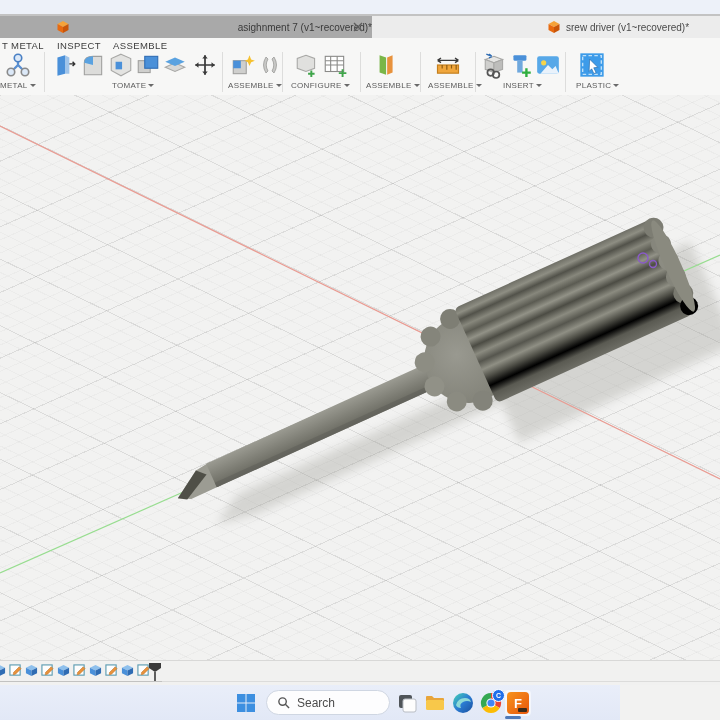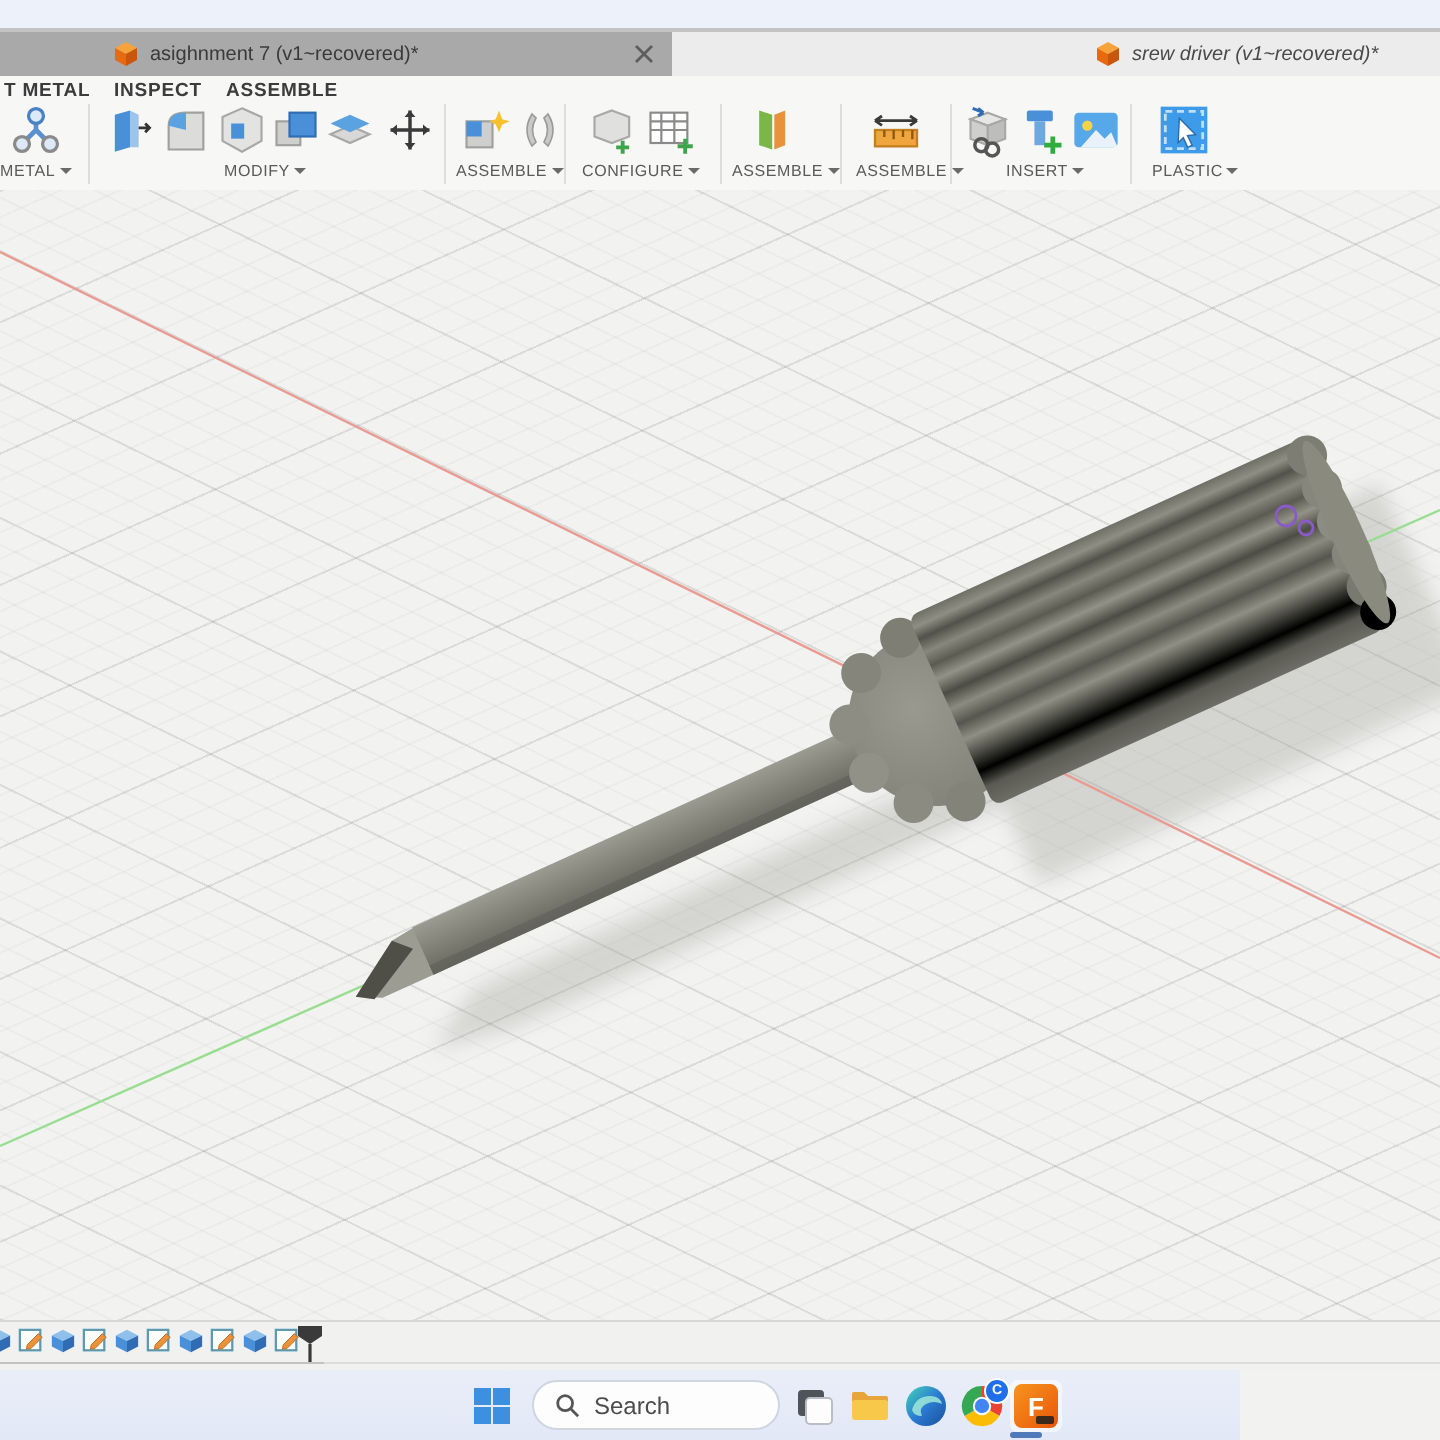--- a/index.html
+++ b/index.html
@@ -5,28 +5,28 @@
   html,body{margin:0;padding:0;}
   body{width:720px;height:720px;position:relative;overflow:hidden;
        font-family:"Liberation Sans",sans-serif;background:#f2f2f1;
        -webkit-font-smoothing:antialiased;}
   .abs{position:absolute;}
 
   
   #titlebar{left:0;top:0;width:720px;height:14px;background:#edf1f9;border-bottom:2px solid #c3c3c3;}
   #tabbar{left:0;top:16px;width:720px;height:22px;background:#ececec;}
   .doc-tab{height:22px;display:flex;align-items:center;gap:6px;font-size:10px;color:#3a3a3a;}
-  #tab-active{left:0;top:0;width:336px;background:#a9a9a9;padding-left:57px;box-sizing:border-box;}
+  #tab-active{left:0;top:0;width:372px;background:#a9a9a9;padding-left:57px;box-sizing:border-box;justify-content:space-between;}
   #tab-close{position:absolute;right:8px;top:5px;width:12px;height:12px;cursor:pointer;}
-  #tab-inactive{left:548px;top:0;color:#4a4a4a;font-style:italic;}
+  #tab-inactive{left:548px;top:0;color:#4a4a4a;}
   .cube-ico{width:12px;height:12px;flex:0 0 auto;}
 
   
   #ribbon{left:0;top:38px;width:720px;height:57px;background:#f7f7f6;border-bottom:1px solid #d6d6d5;}
-  .rtab{position:absolute;top:2px;font-size:9.5px;font-weight:bold;color:#3c3c3c;letter-spacing:.4px;cursor:pointer;}
+  .rtab{position:absolute;top:2px;font-size:9.5px;font-weight:normal;color:#3c3c3c;letter-spacing:.4px;cursor:pointer;}
   .rsep{position:absolute;top:14px;height:40px;width:1px;background:#dddddc;}
   .glabel{position:absolute;top:43px;font-size:8px;color:#5a5a5a;letter-spacing:.3px;white-space:nowrap;cursor:pointer;}
   .caret{display:inline-block;width:0;height:0;border-left:3px solid transparent;border-right:3px solid transparent;border-top:3px solid #6a6a6a;margin-left:2px;vertical-align:1px;}
   .ricon{position:absolute;top:13px;cursor:pointer;}
 
   
   #viewport{left:0;top:95px;width:720px;height:565px;background-color:#f2f2f1;
     background-image:
       repeating-linear-gradient(26deg,  rgba(80,80,80,.10) 0 1px, transparent 1px 60px),
       repeating-linear-gradient(156deg, rgba(80,80,80,.10) 0 1px, transparent 1px 60px),
@@ -119,21 +119,21 @@
     <rect x="9" y="4" width="12" height="11" fill="#4a90d9" stroke="#2f6cb3"></rect>
   </svg>
   <svg class="ricon" style="left:162px" width="26" height="28" viewBox="0 0 24 24">
     <polygon points="3,14 12,10 21,14 12,18" fill="#d8d8d6" stroke="#a8a8a6"></polygon>
     <polygon points="3,9 12,5 21,9 12,13" fill="#5aa2e0"></polygon>
   </svg>
   <svg class="ricon" style="left:192px" width="26" height="28" viewBox="0 0 24 24">
     <path d="M12,3 L12,21 M3,12 L21,12" stroke="#3a3a3a" stroke-width="1.6"></path>
     <path d="M12,3 L9.5,6 L14.5,6 Z M12,21 L9.5,18 L14.5,18 Z M3,12 L6,9.5 L6,14.5 Z M21,12 L18,9.5 L18,14.5 Z" fill="#3a3a3a"></path>
   </svg>
-  <span class="glabel" style="left:112px"><span>MODIFY</span><span class="caret"></span></span>
+  <span class="glabel" style="left:112px"><span>TOMATE</span><span class="caret"></span></span>
 
   <svg class="ricon" style="left:230px" width="26" height="28" viewBox="0 0 24 24">
     <rect x="3" y="8" width="12" height="12" fill="#cfcfcd" stroke="#a0a09e"></rect>
     <rect x="3" y="8" width="7" height="7" fill="#4a90d9"></rect>
     <path d="M18,3 L19.5,7 L23,8 L19.5,9.5 L18,13 L16.5,9.5 L13.5,8 L16.5,7 Z" fill="#f6c12f"></path>
   </svg>
   <svg class="ricon" style="left:258px" width="24" height="28" viewBox="0 0 24 24">
     <path d="M8,4 Q3,12 8,20 L10,18 Q6.5,12 10,6 Z" fill="#c9c9c7" stroke="#9a9a98" stroke-width=".8"></path>
     <path d="M16,4 Q21,12 16,20 L14,18 Q17.5,12 14,6 Z" fill="#c9c9c7" stroke="#9a9a98" stroke-width=".8"></path>
   </svg>

